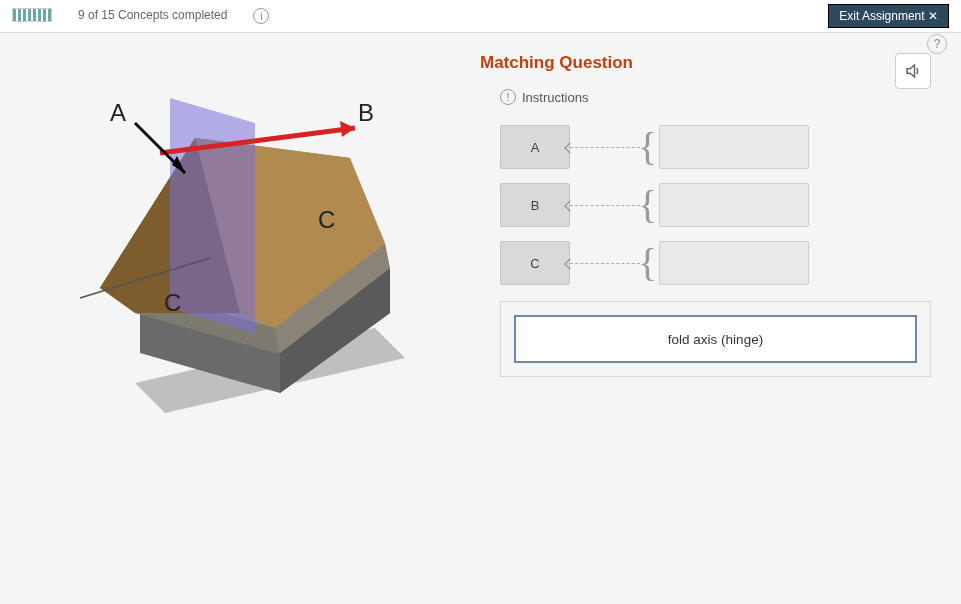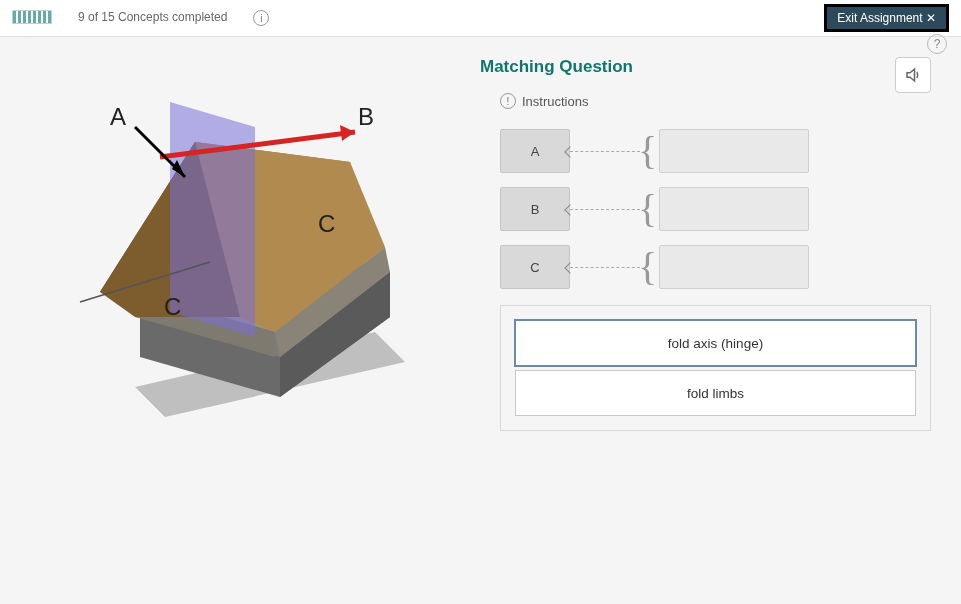--- a/index.html
+++ b/index.html
@@ -27,21 +27,21 @@
       background: repeating-linear-gradient(90deg,#6aa 0 3px,#fff 3px 5px);
       border:1px solid #ccc;
     }
     .info-circle {
       display: inline-flex; align-items: center; justify-content: center;
       width: 16px; height: 16px; border: 1px solid #999; border-radius: 50%;
       font-size: 10px; color: #777;
     }
     .exit-btn {
       background: #2d4a5c; color: #fff; padding: 4px 10px;
-      font-size: 12px; border: 3px solid #000000;
+      font-size: 12px; border: 1px solid #000000;
     }
     .help-top {
       position: absolute; right: 14px; top: 34px;
       width: 20px; height: 20px; border: 1px solid #bbb; border-radius: 50%;
       display:flex;align-items:center;justify-content:center;font-size:12px;color:#888;
     }
     .main {
       display: flex;
       padding: 20px 20px 10px 20px;
       gap: 20px;
@@ -49,21 +49,21 @@
     .diagram-area {
       width: 440px;
       height: 360px;
       position: relative;
       flex-shrink: 0;
     }
     .diagram-area svg { width: 100%; height: 100%; }
     .label-txt { font-size: 24px; font-weight: 500; fill: #222; }
     .question-area { flex: 1; padding-right: 10px; }
     .q-header { display:flex; justify-content: space-between; align-items:flex-start; }
-    .q-title { font-size: 17px; font-weight: 600; color: #0f766e; margin-bottom: 10px; }
+    .q-title { font-size: 17px; font-weight: 600; color: #c2410c; margin-bottom: 10px; }
     .q-sub { font-size: 12.5px; color: #555; margin-bottom: 22px; }
     .audio-btn {
       width: 36px; height: 36px; border: 1px solid #ccc; border-radius: 4px;
       display:flex;align-items:center;justify-content:center;color:#666;background:#fff;
     }
     .instructions {
       display:flex;align-items:center;gap:6px;font-size:13px;color:#555;
       margin-bottom: 20px; margin-left: 20px;
     }
     .match-rows { display:flex;flex-direction:column;gap:14px;margin-left:20px;margin-bottom:16px; }
@@ -83,21 +83,21 @@
     .brace {
       font-size: 40px; color:#999; line-height: 44px; margin: 0 2px 0 -2px;
       font-family: Georgia, serif; font-weight: 300;
     }
     .drop-box {
       width: 150px; height: 44px; background:#e9e9e9;border:1px solid #cfcfcf;
       border-radius:2px;
     }
     .answers-container {
       border: 1px solid #d8d8d8; padding: 14px; margin-left:20px;
-      display:flex;flex-direction:column;gap:4px;
+      display:flex;flex-direction:column;gap:28px;
     }
     .answer-chip {
       height: 46px; border:1px solid #c8c8c8; background:#fff;
       display:flex;align-items:center;justify-content:center;
       font-size:13.5px;color:#333;
     }
     .answer-chip.selected { outline: 2px solid #6b8aa8; outline-offset:-1px; }
   </style>
 </head>
 <body>
@@ -185,16 +185,15 @@
       <div class="match-row">
         <div class="letter-box">C</div>
         <div class="dash-line"></div>
         <div class="brace">{</div>
         <div class="drop-box"></div>
       </div>
     </div>
 
     <div class="answers-container">
       <div class="answer-chip selected">fold axis (hinge)</div>
-      <div class="answer-chip">fold limbs</div>
     </div>
   </div>
 </div>
 
 </body></html>

